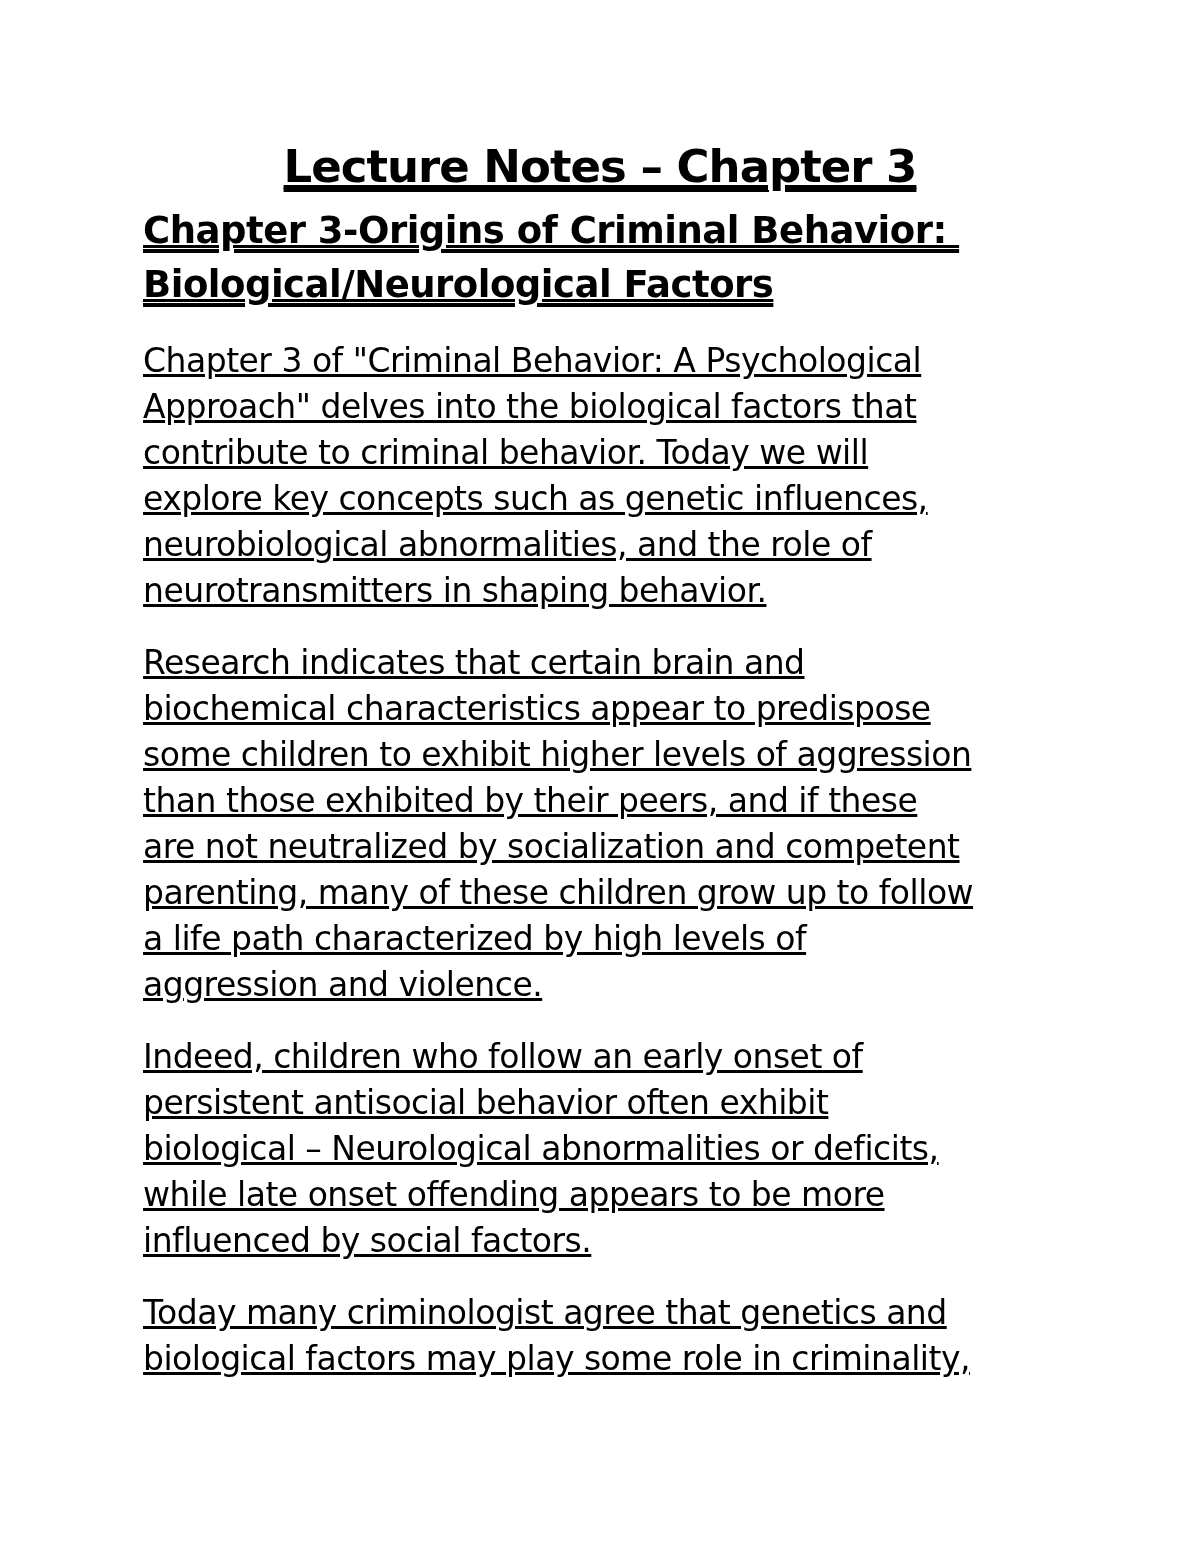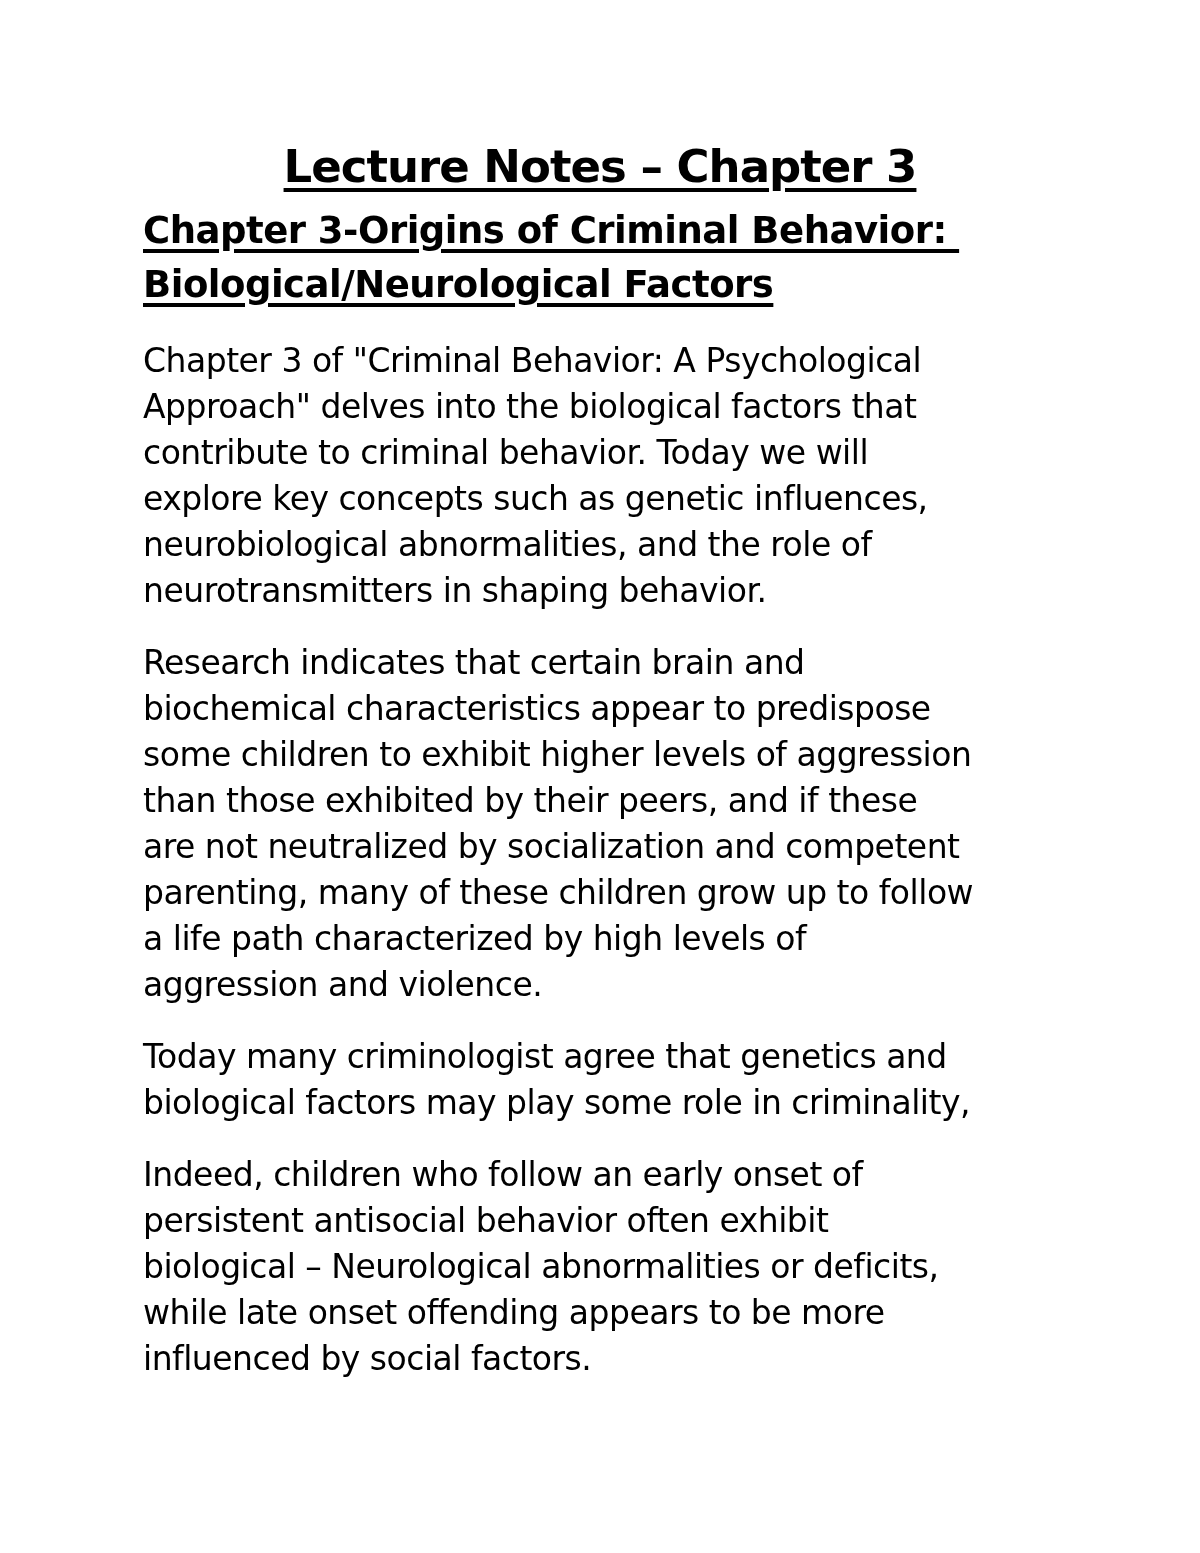--- a/index.html
+++ b/index.html
@@ -12,20 +12,21 @@
     color: #000000;
   }
   .page {
     position: relative;
     width: 1200px;
     height: 1553px;
     background: #ffffff;
     box-sizing: border-box;
     padding: 141px 143px 0 143px;
     overflow: hidden;
+    text-decoration: underline;
   }
   .doc-title {
     margin: 0;
     font-size: 45px;
     line-height: 52px;
     font-weight: bold;
     letter-spacing: -1px;
     text-align: center;
     text-decoration: underline;
     text-decoration-thickness: 4px;
@@ -73,21 +74,21 @@
 neurobiological abnormalities, and the role of
 neurotransmitters in shaping behavior.</p>
       <p class="para">Research indicates that certain brain and
 biochemical characteristics appear to predispose
 some children to exhibit higher levels of aggression
 than those exhibited by their peers, and if these
 are not neutralized by socialization and competent
 parenting, many of these children grow up to follow
 a life path characterized by high levels of
 aggression and violence.</p>
-      <p class="para">Today many criminologist agree that genetics and
-biological factors may play some role in criminality,</p>
       <p class="para">Indeed, children who follow an early onset of
 persistent antisocial behavior often exhibit
 biological – Neurological abnormalities or deficits,
 while late onset offending appears to be more
 influenced by social factors.</p>
+      <p class="para">Today many criminologist agree that genetics and
+biological factors may play some role in criminality,</p>
     </div>
 </div>
 
 </body></html>

